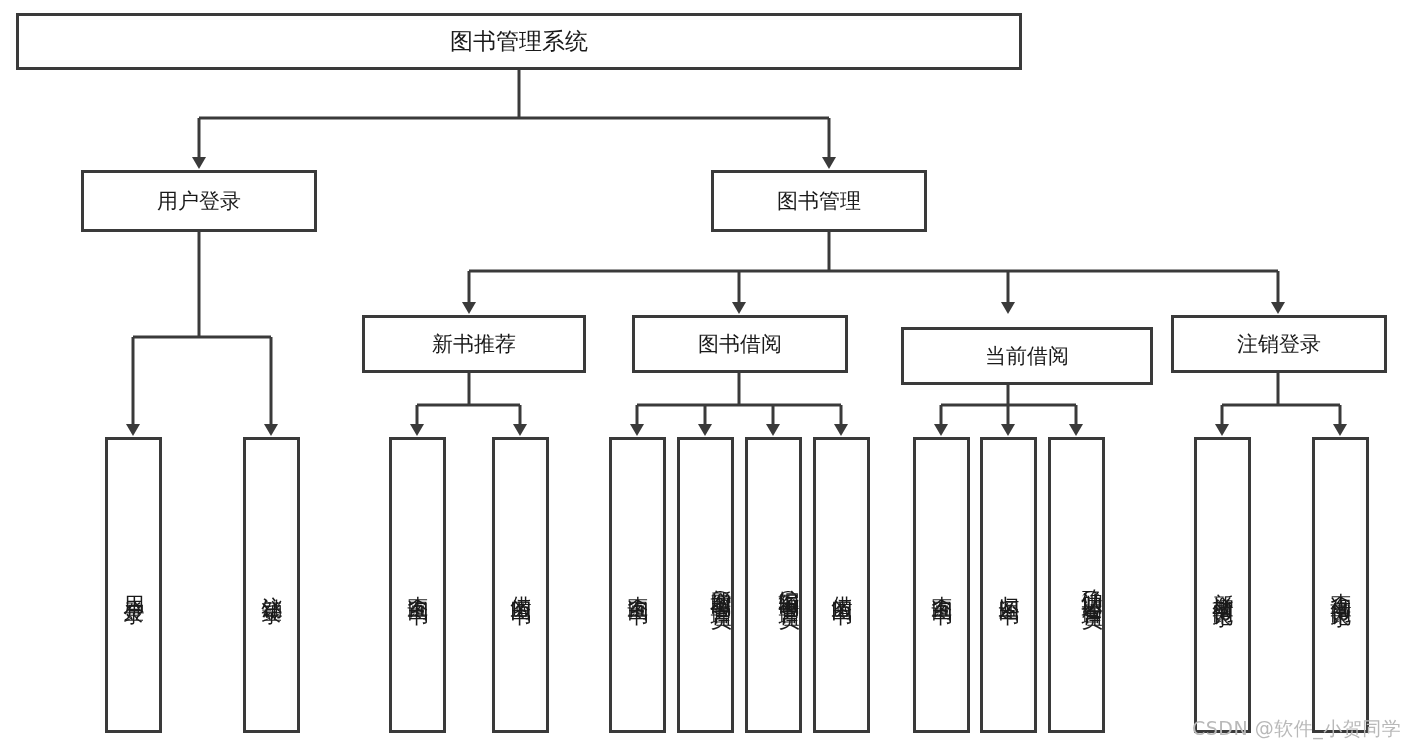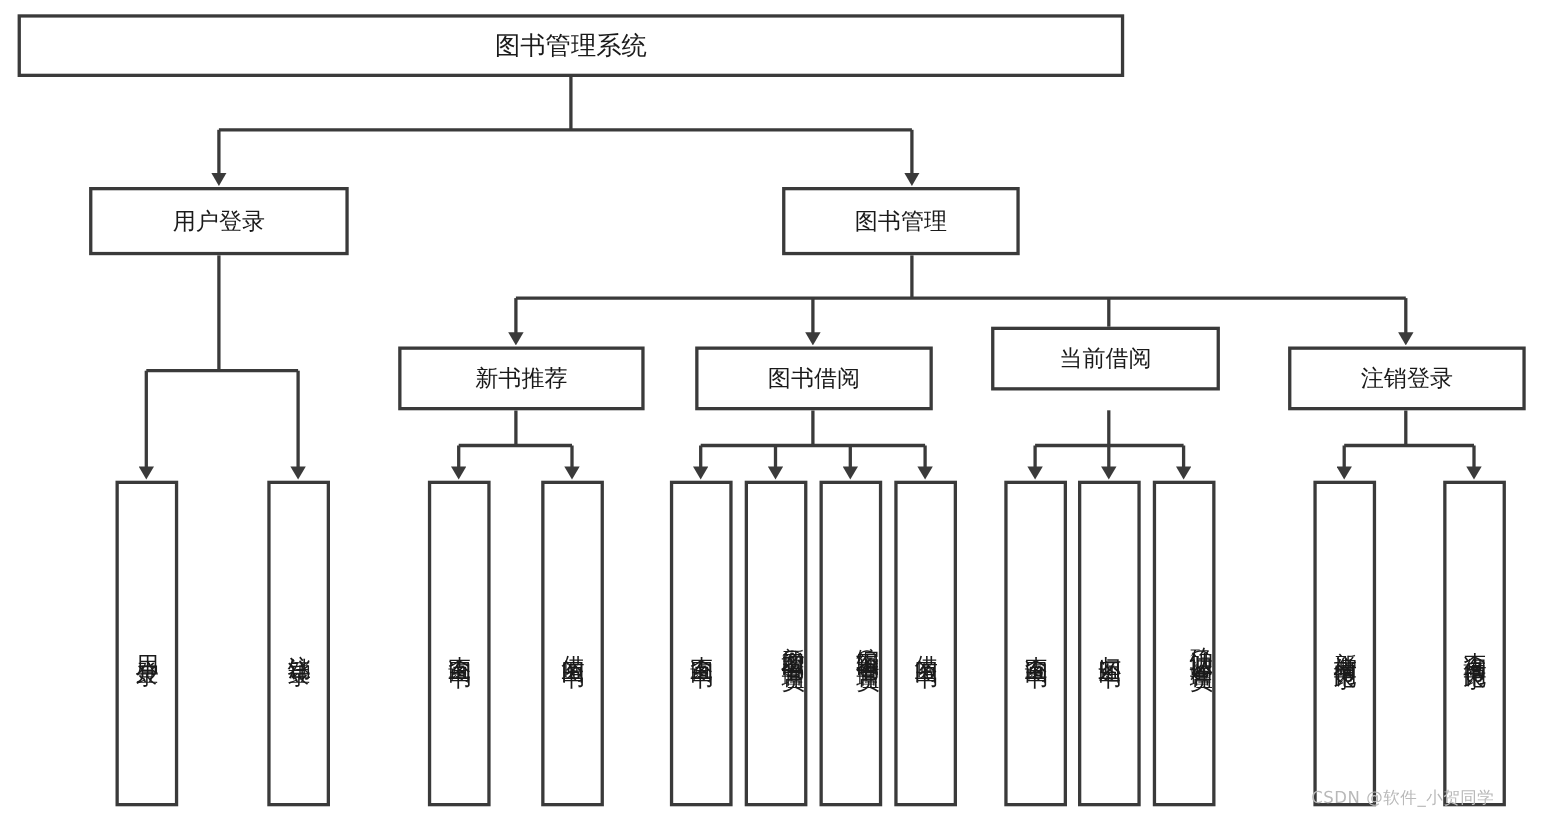--- a/index.html
+++ b/index.html
@@ -46,21 +46,21 @@
     padding: 6px 0;
   }
   .node.leaf.tall {
     align-items: flex-start;
   }
   .node-label {
     white-space: pre;
   }
   .watermark {
     position: absolute;
-    font-size: 15px;
+    font-size: 19px;
     color: #b9b9b9;
     white-space: nowrap;
     letter-spacing: 0.5px;
   }
 </style>
 </head>
 <body>
 
 <div id="diagram">
 
@@ -124,21 +124,21 @@
   <div class="node level1" style="left:711px; top:170px; width:216px; height:62px;">
     <span class="node-label">图书管理</span>
   </div>
 
   <div class="node level2" style="left:362px; top:315px; width:224px; height:58px;">
     <span class="node-label">新书推荐</span>
   </div>
   <div class="node level2" style="left:632px; top:315px; width:216px; height:58px;">
     <span class="node-label">图书借阅</span>
   </div>
-  <div class="node level2" style="left:901px; top:297px; width:208px; height:58px;">
+  <div class="node level2" style="left:901px; top:327px; width:252px; height:58px;">
     <span class="node-label">当前借阅</span>
   </div>
   <div class="node level2" style="left:1171px; top:315px; width:216px; height:58px;">
     <span class="node-label">注销登录</span>
   </div>
 
   <div class="node leaf" style="left:105px; top:437px; width:57px; height:296px;">
     <span class="node-label">用户登录</span>
   </div>
   <div class="node leaf" style="left:243px; top:437px; width:57px; height:296px;">

